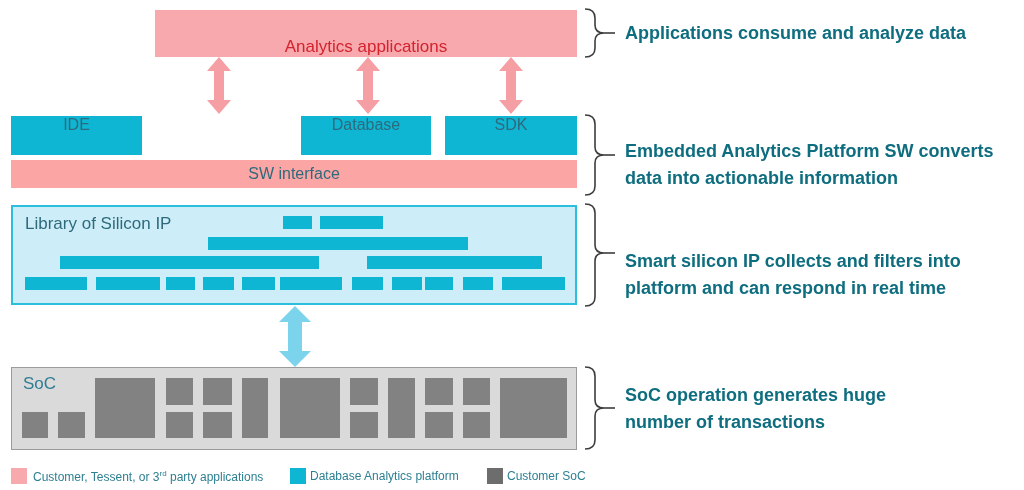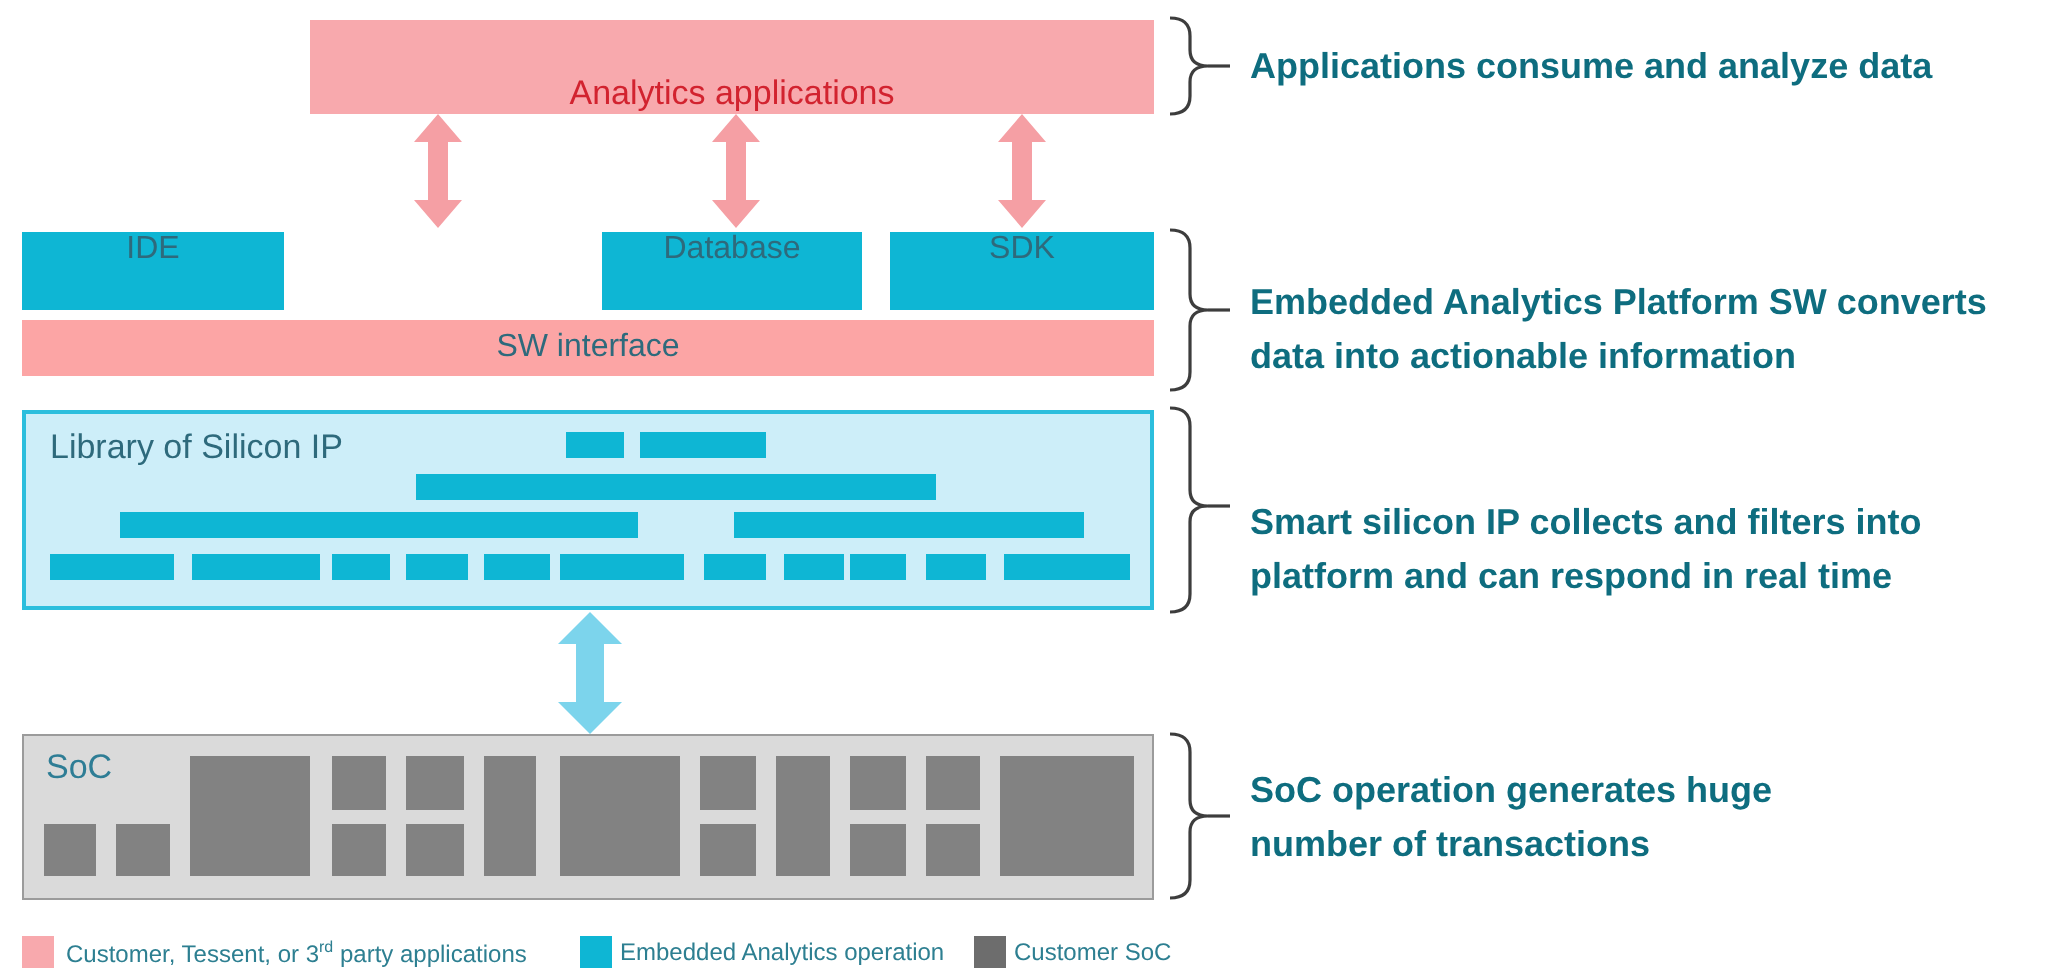--- a/index.html
+++ b/index.html
@@ -162,17 +162,17 @@
   <div class="abs ann" style="top:382px;">
     <div>SoC operation generates huge</div>
     <div>number of transactions</div>
   </div>
 
   <div class="abs sw sw-pink" style="left:11px;"></div>
   <span class="abs legend-label" style="left:33px;">
     <span>Customer, Tessent, or 3</span><sup>rd</sup><span> party applications</span>
   </span>
   <div class="abs sw sw-cyan" style="left:290px;"></div>
-  <span class="abs legend-label" style="left:310px;">Embedded Analytics operation</span>
+  <span class="abs legend-label" style="left:310px;">Database Analytics platform</span>
   <div class="abs sw sw-gray" style="left:487px;"></div>
   <span class="abs legend-label" style="left:507px;">Customer SoC</span>
 
 </div>
 
 </body></html>

